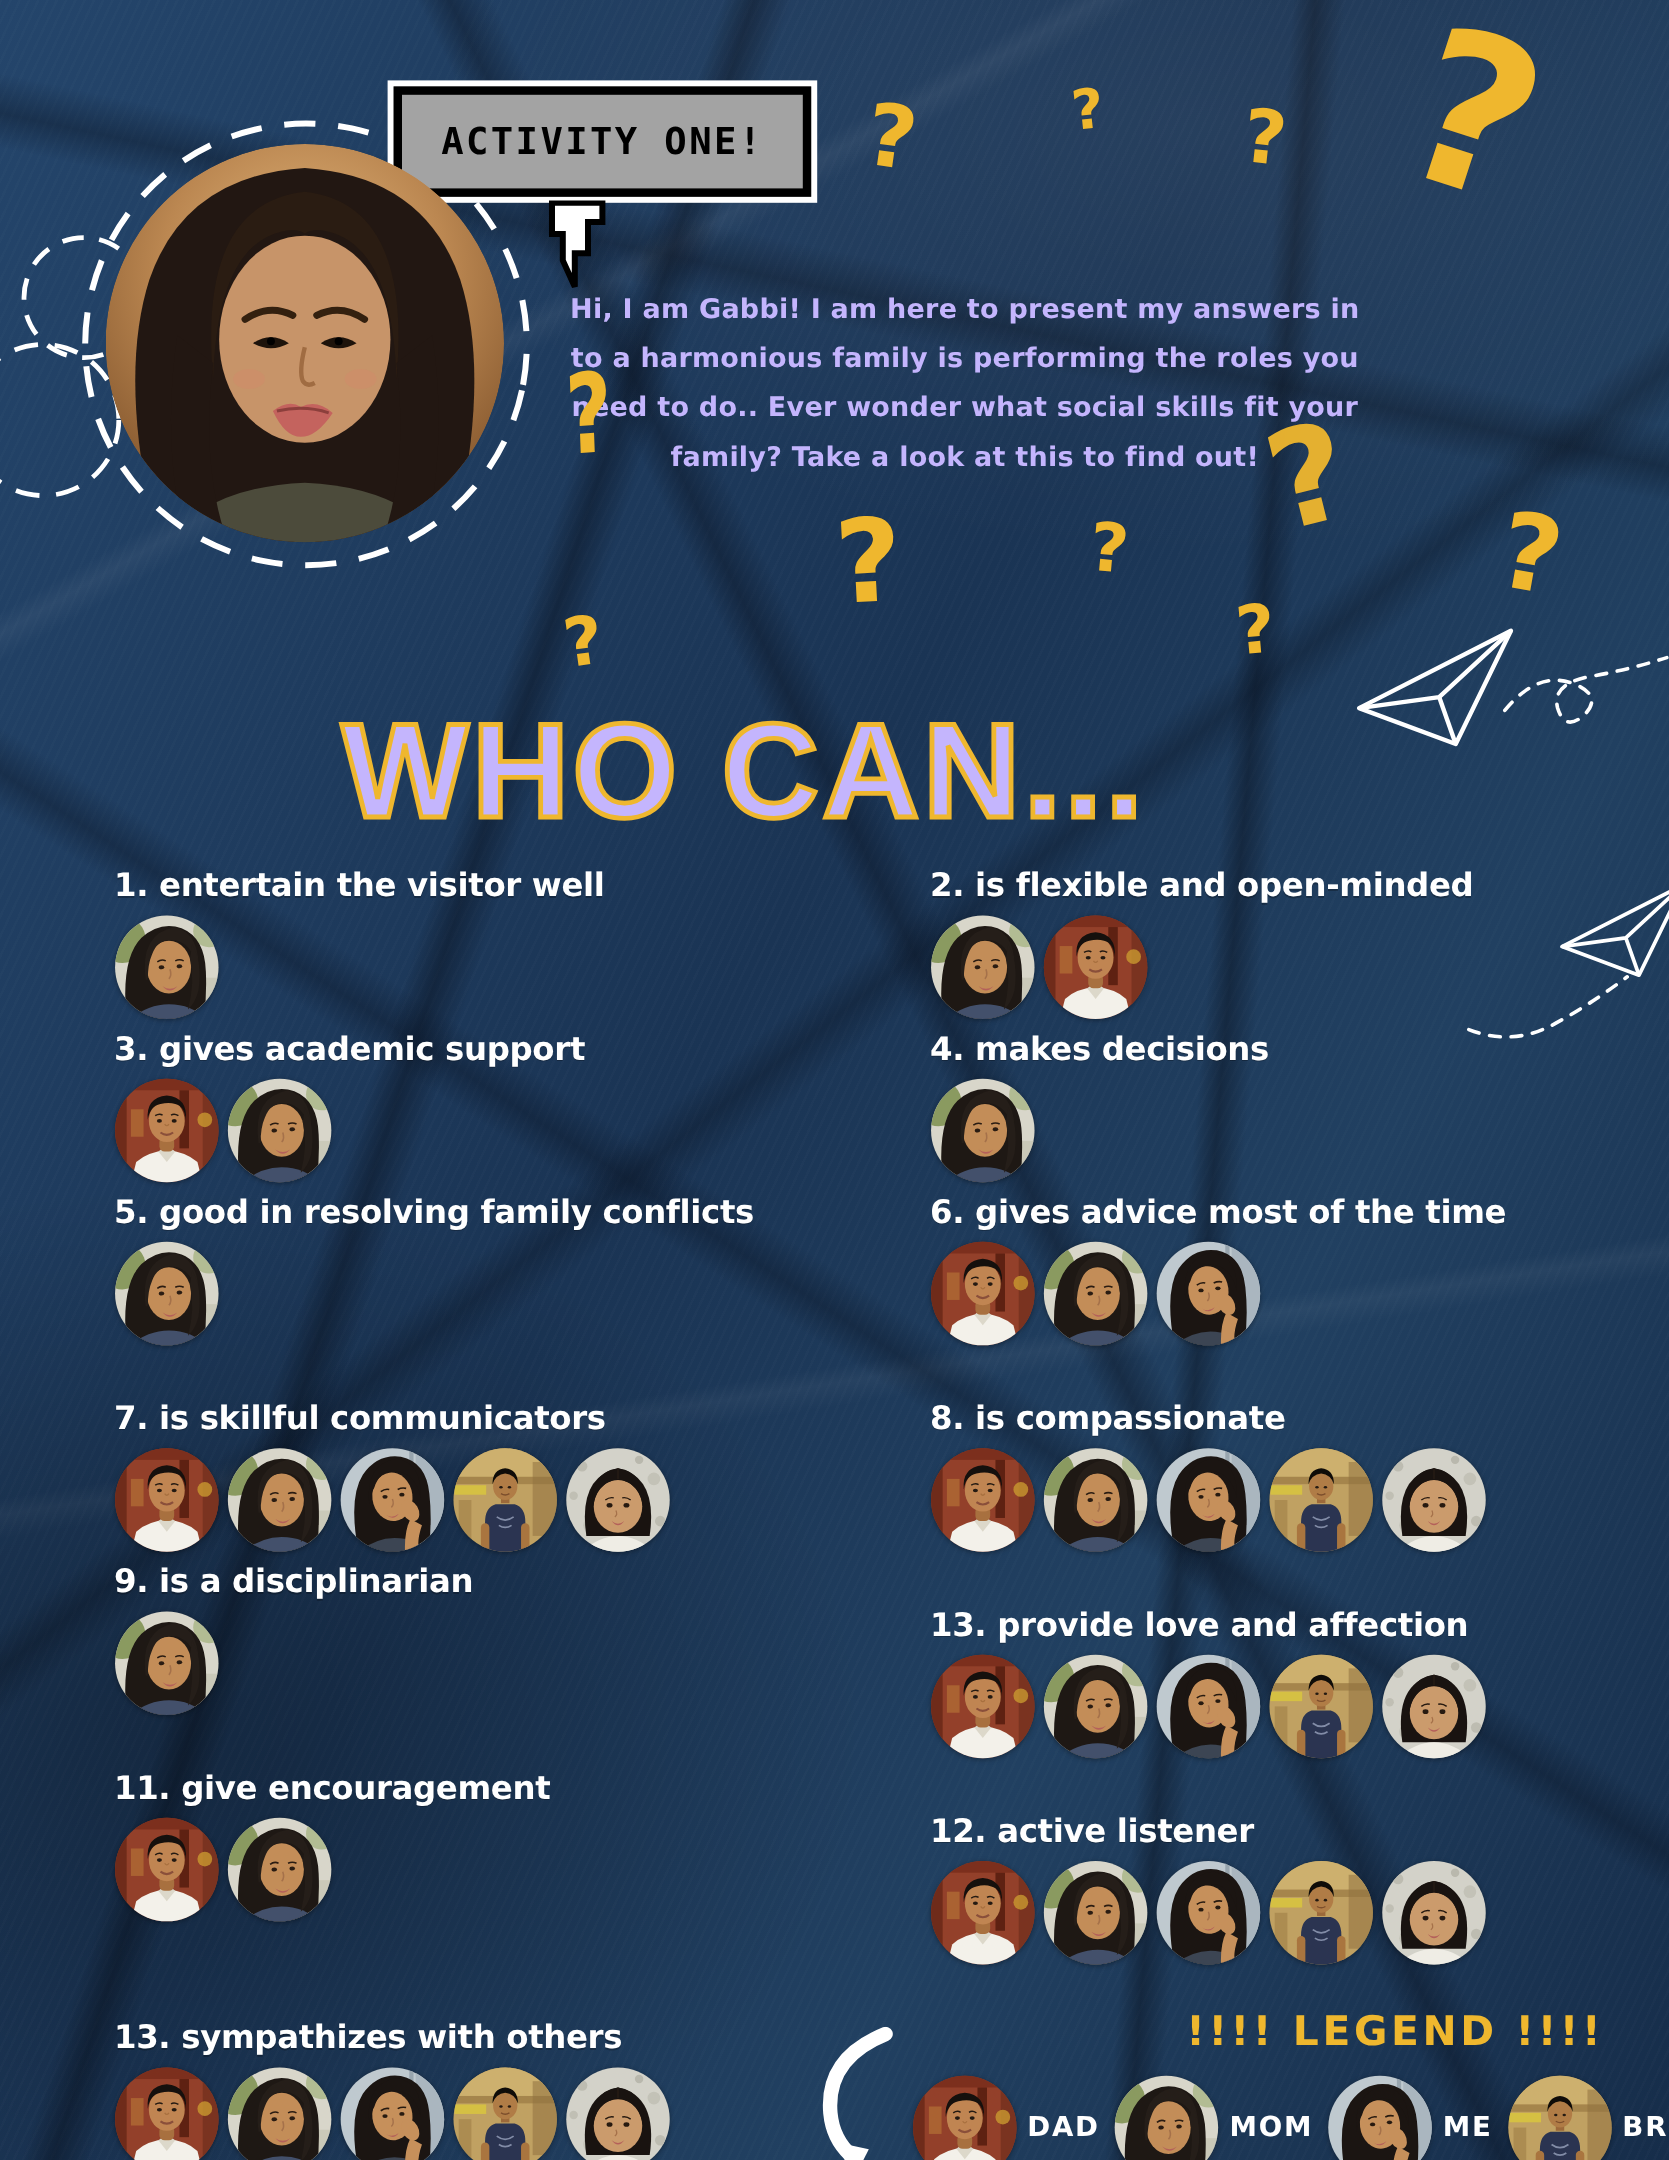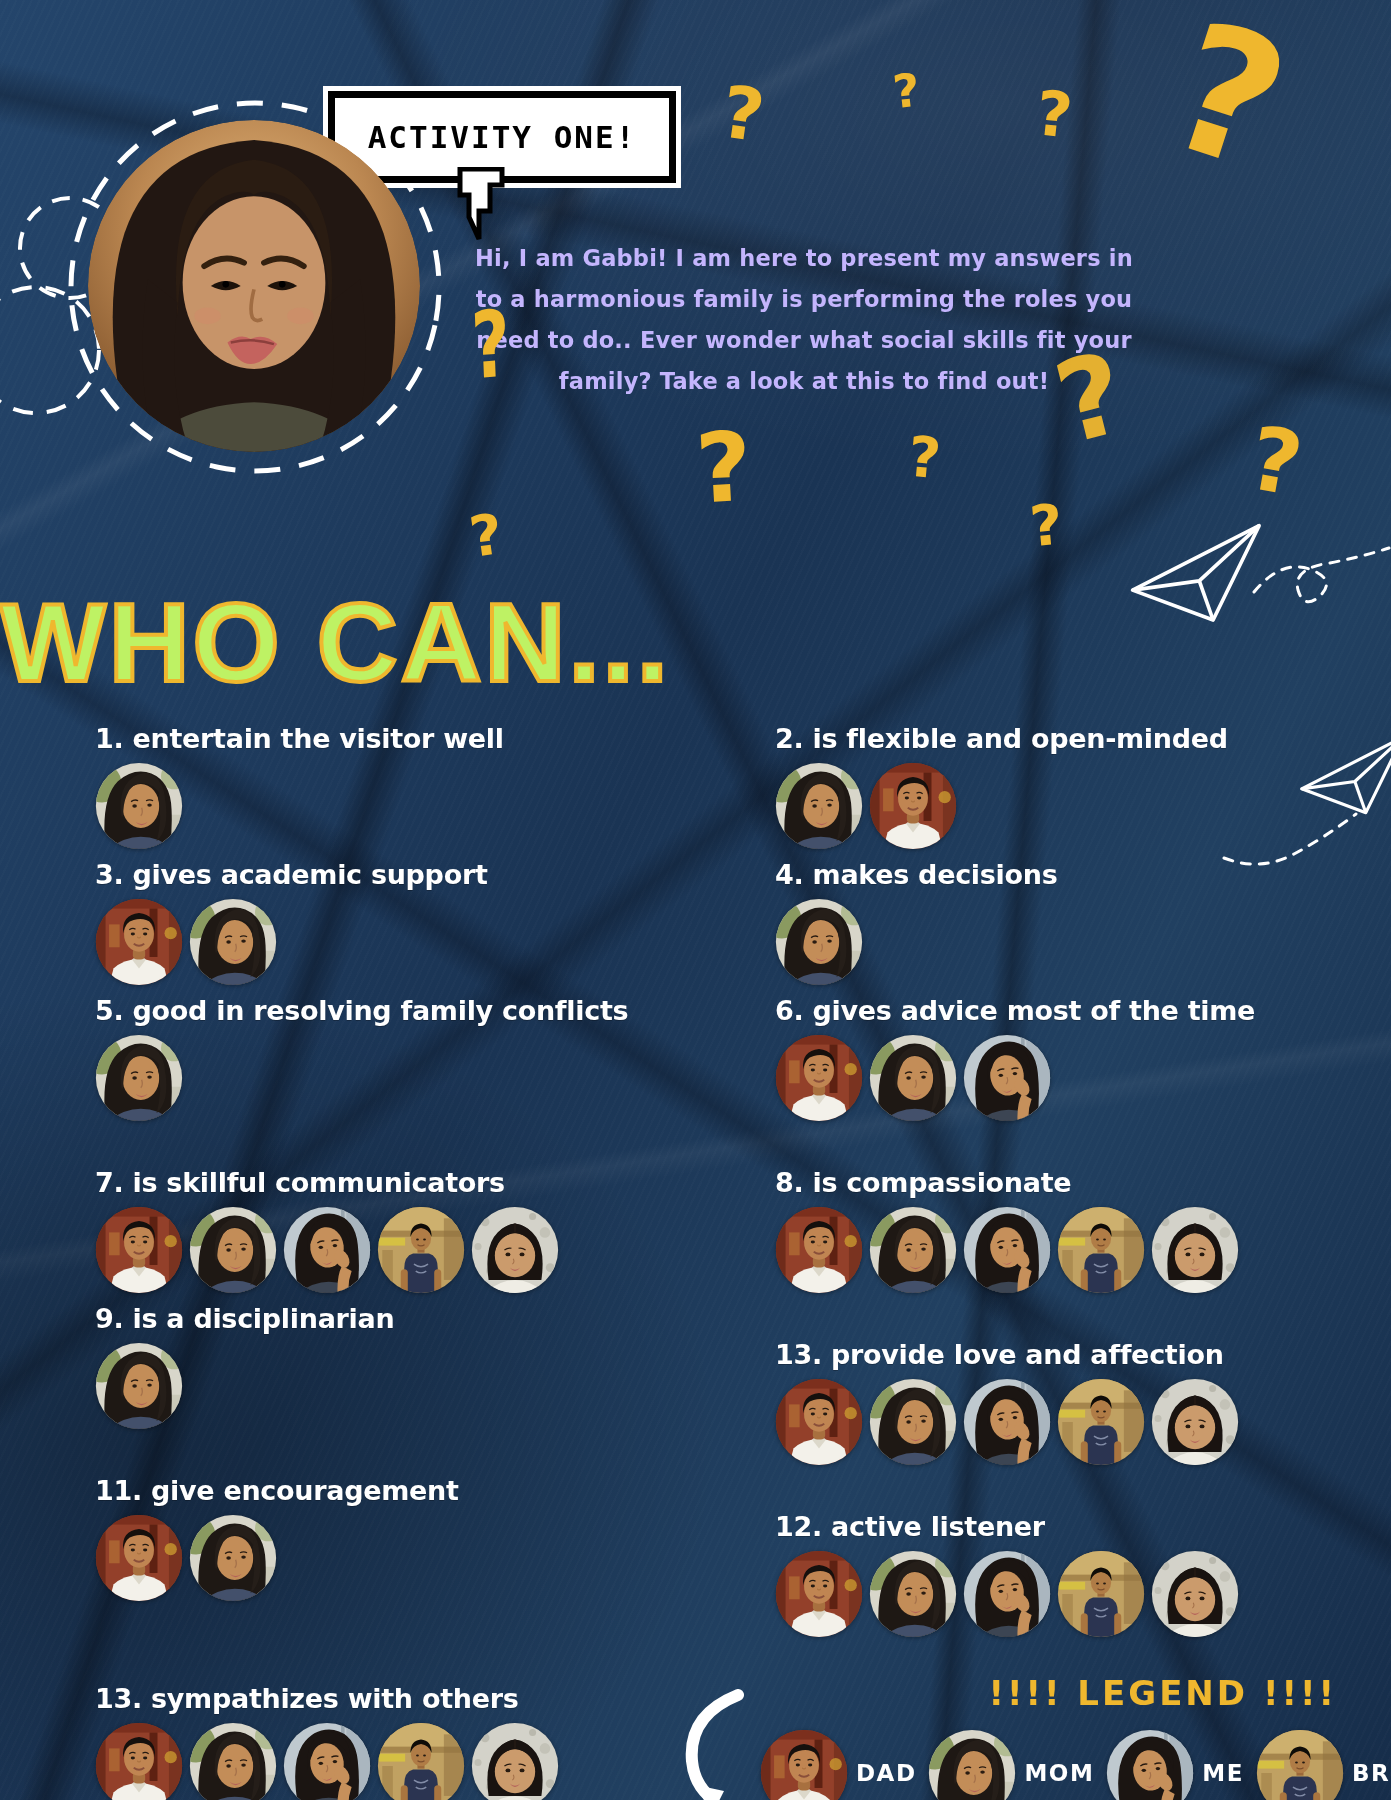--- a/index.html
+++ b/index.html
@@ -17,24 +17,23 @@
       linear-gradient(33deg, transparent 41.6%, rgba(8,17,32,.36) 42.8%, transparent 44.2%),
       linear-gradient(171deg, transparent 61.8%, rgba(255,255,255,.045) 62.5%, transparent 63.5%),
       linear-gradient(12deg, transparent 80%, rgba(6,13,25,.35) 81.4%, transparent 83%),
       linear-gradient(142deg, transparent 47%, rgba(6,13,25,.3) 48.2%, transparent 49.6%),
       repeating-linear-gradient(115deg, rgba(255,255,255,.016) 0 2px, transparent 2px 7px),
       linear-gradient(120deg, #24456b, #1a3454 45%, #214061 70%, #162d4a);
   }
   
   .bubble{
     position:absolute;left:328px;top:72px;width:334px;height:78px;
-    background:#ffffff;border:7px solid #000;box-sizing:content-box;
+    background:#a3a3a3;border:7px solid #000;box-sizing:content-box;
     display:flex;align-items:center;justify-content:center;
     box-shadow:0 0 0 5px #fff;
-    margin-top:19px;
   }
   .bubble-text{
     font-family:"DejaVu Sans Mono", monospace;font-weight:bold;font-size:31px;
     letter-spacing:2px;color:#000;white-space:nowrap;
   }
   .bubble-tail{position:absolute;left:452px;top:167px;width:58px;height:76px;}
   
   .portrait{position:absolute;left:88px;top:120px;width:332px;height:332px;border-radius:50%;overflow:hidden;}
   .portrait svg{width:100%;height:100%;display:block;}
   .ring-svg{position:absolute;pointer-events:none;}
@@ -54,23 +53,23 @@
   .q4{left:1036px;top:84px;font-size:62px;transform:rotate(6deg);}
   .q5{left:464px;top:300px;font-size:92px;transform:scaleX(.72) rotate(-3deg);}
   .q6{left:470px;top:508px;font-size:56px;transform:rotate(-8deg);}
   .q7{left:696px;top:420px;font-size:96px;transform:rotate(-3deg);}
   .q8{left:908px;top:430px;font-size:56px;transform:rotate(5deg);}
   .q9{left:1058px;top:342px;font-size:112px;transform:rotate(-14deg);opacity:.95;}
   .q10{left:1030px;top:498px;font-size:56px;transform:rotate(-5deg);}
   .q11{left:1250px;top:418px;font-size:88px;transform:rotate(10deg);}
   
   .who-can{
-    position:absolute;left:0;top:578px;width:1240px;text-align:left;
+    position:absolute;left:0;top:578px;width:1240px;text-align:center;
     font-family:"Liberation Sans", sans-serif;font-weight:bold;font-size:112px;
-    color:#bef264;letter-spacing:3px;-webkit-text-stroke:4px #efb72e;white-space:nowrap;
+    color:#c4b5fd;letter-spacing:3px;-webkit-text-stroke:4px #efb72e;white-space:nowrap;
   }
   
   .plane1{position:absolute;left:1128px;top:518px;width:138px;height:112px;}
   .trail1{position:absolute;left:1252px;top:536px;width:139px;height:96px;}
   .plane2{position:absolute;left:1298px;top:732px;width:110px;height:88px;}
   .trail2{position:absolute;left:1222px;top:806px;width:136px;height:62px;}
   
   .items{
     position:absolute;left:95px;top:723px;width:1260px;
     display:grid;grid-template-columns:585px auto;row-gap:9px;

